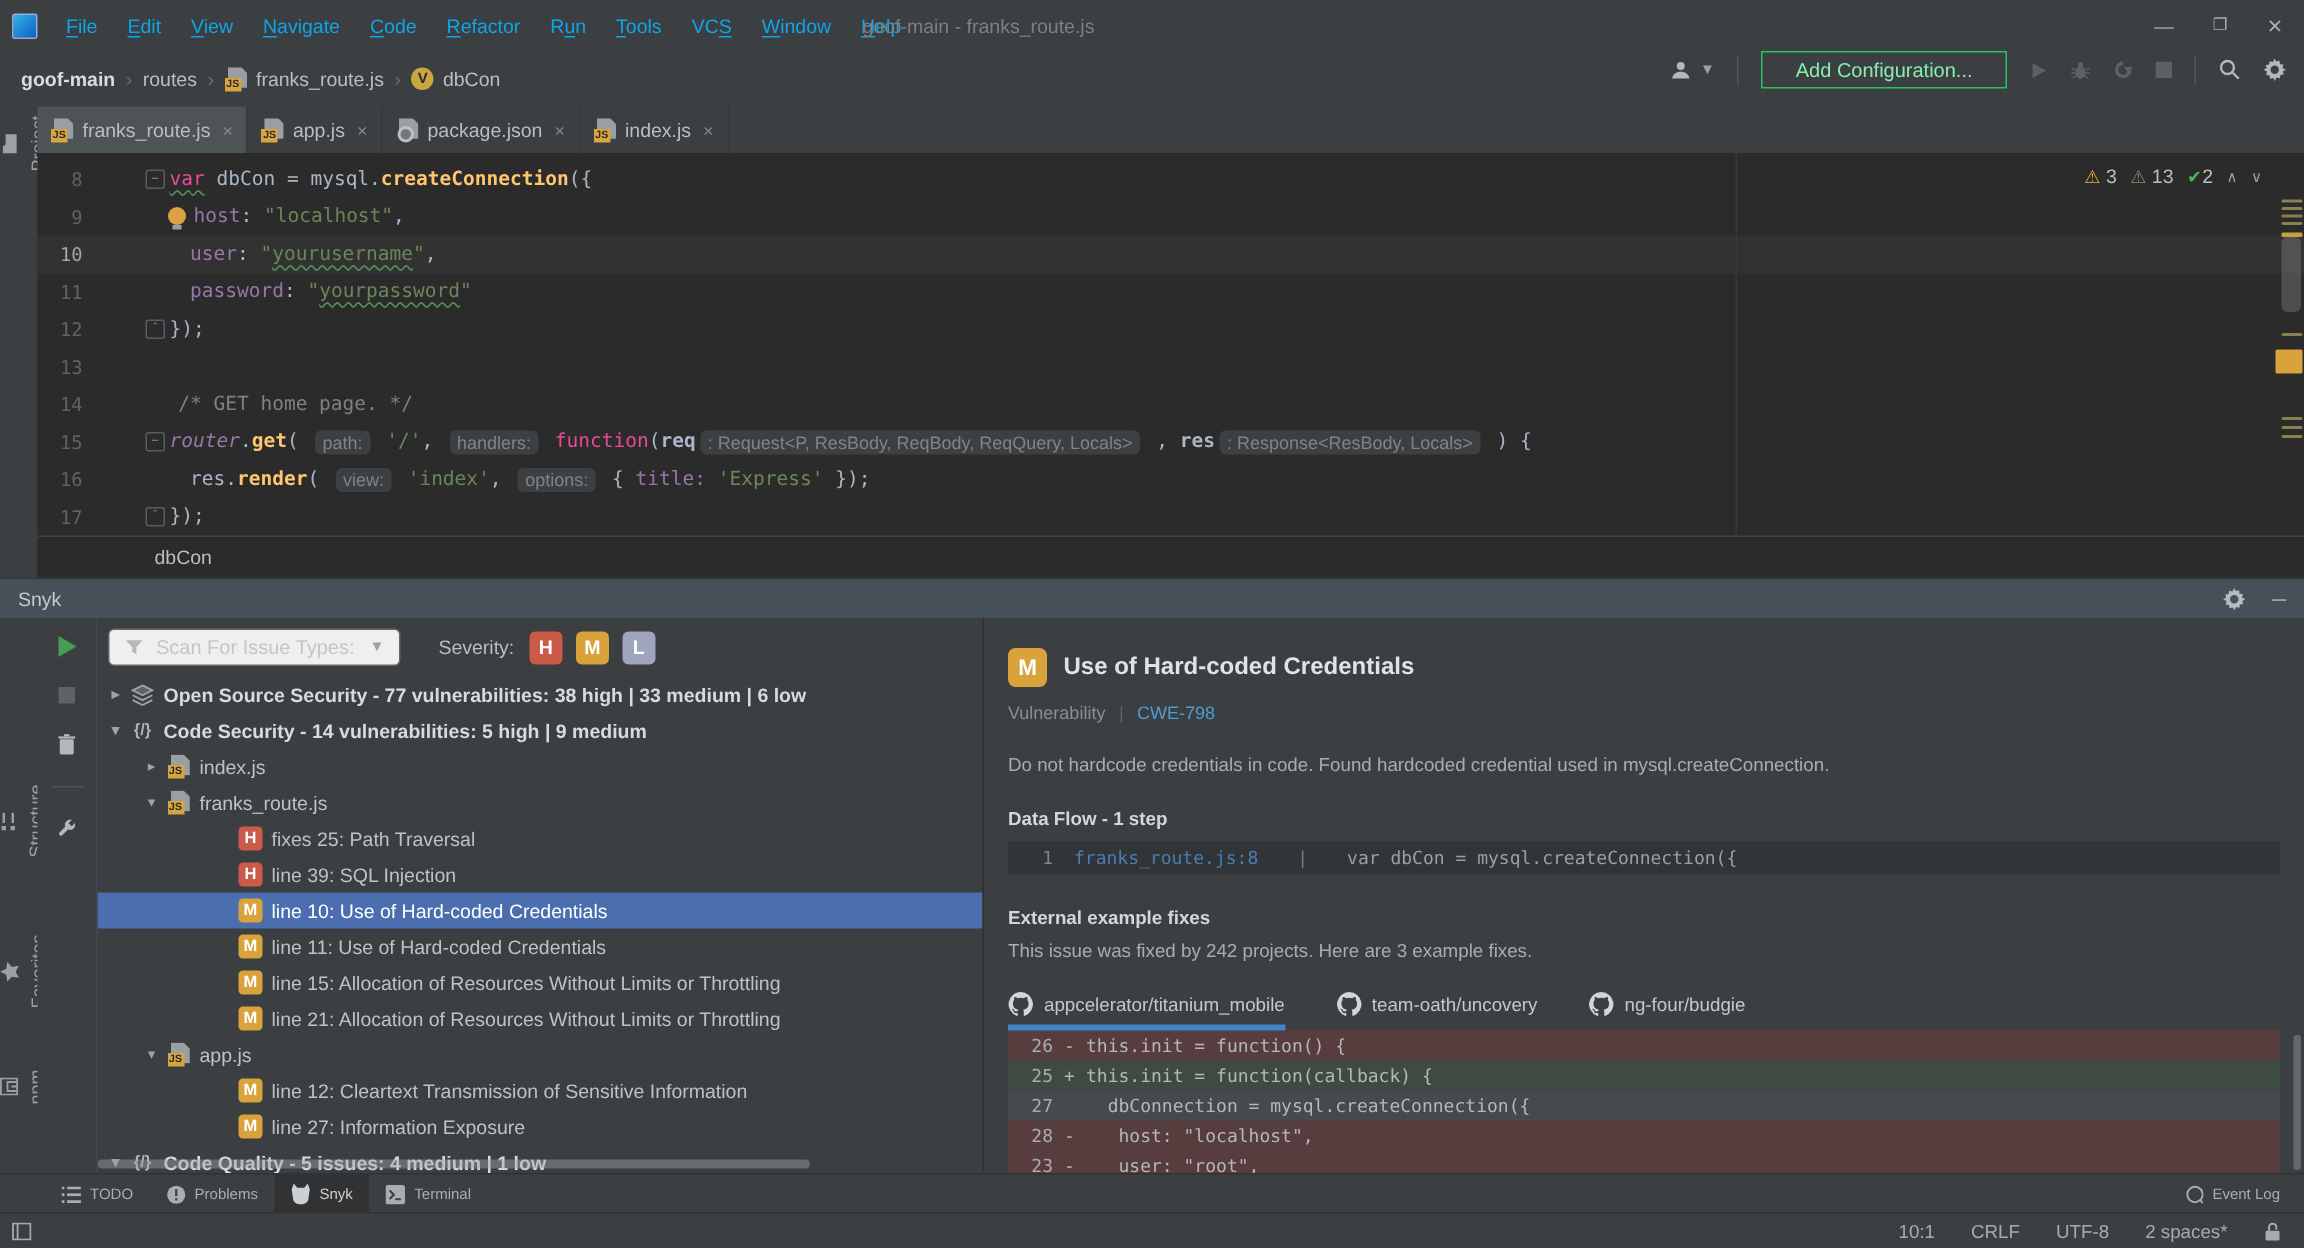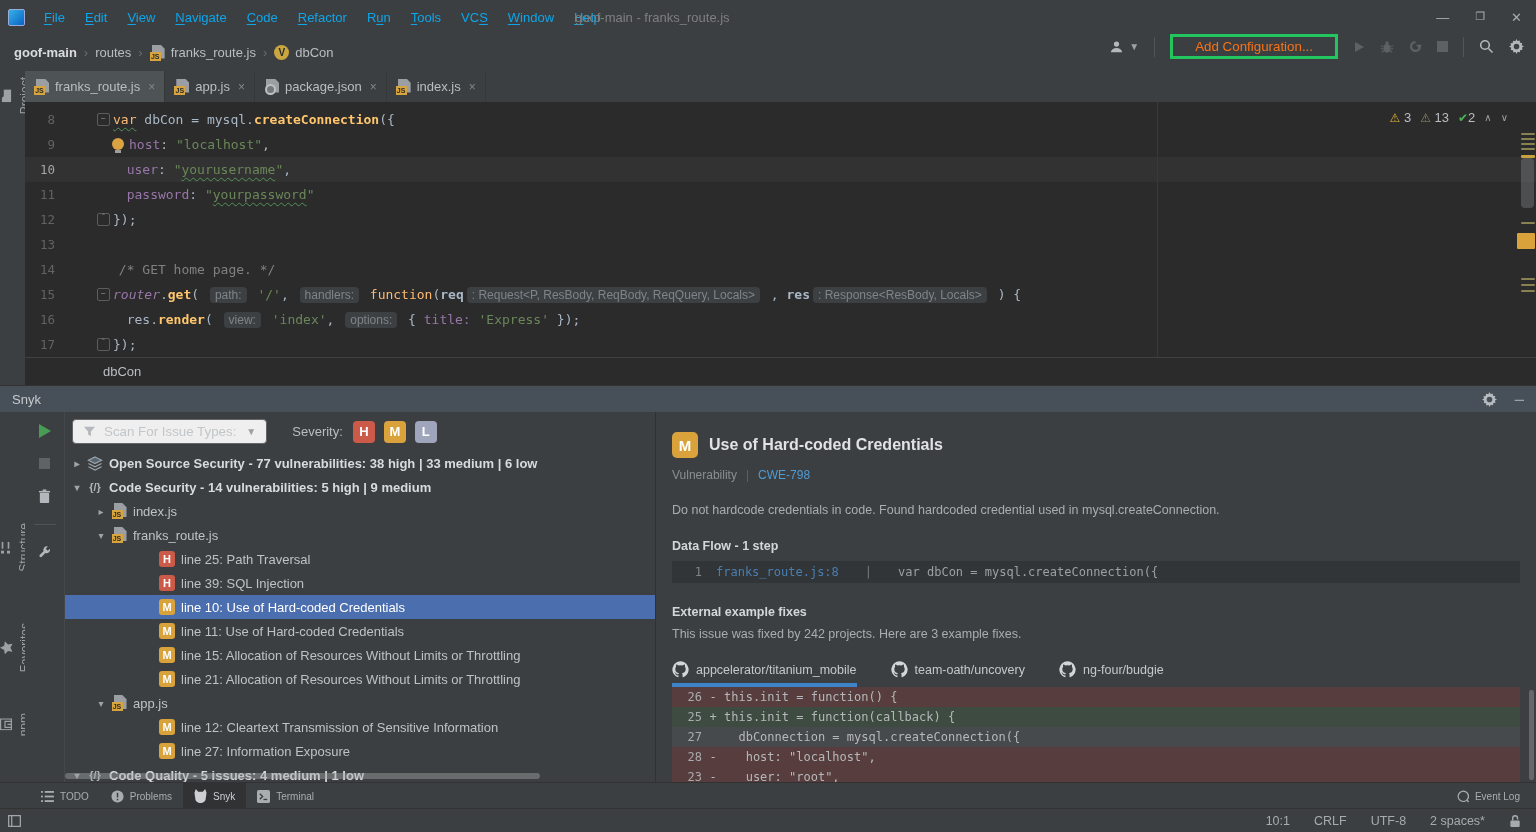--- a/index.html
+++ b/index.html
@@ -18,21 +18,21 @@
 
   
   .navbar{position:absolute;top:34px;left:0;right:0;height:37px;display:flex;border-bottom:1px solid #323232;background:#3C3F41}
   .breadcrumbs{display:flex;align-items:center;margin-left:14px;gap:7px}
   .crumb{display:flex;align-items:center;gap:6px;color:#BBBEC1}
   .crumb.first{font-weight:bold;color:#DADDDF}
   .crumb-sep{color:#6A6D6F}
   .v-icon{width:15px;height:15px;border-radius:50%;background:#C9A63F;color:#2b2b2b;font:bold 10px "Liberation Sans",sans-serif;display:flex;align-items:center;justify-content:center}
   .nav-right{position:absolute;right:12px;display:flex;align-items:center;gap:15px}
   .nav-sep{width:1px;height:20px;background:#515557}
-  .add-config{height:25px;border:3px solid #22c55e;border-radius:0;display:flex;align-items:center;padding:0 22px;color:#f97316;background:transparent}
+  .add-config{height:25px;border:1px solid #22c55e;border-radius:0;display:flex;align-items:center;padding:0 22px;color:#86efac;background:transparent}
   .dim{color:#5D6163}
   .lit{color:#B4B8BC}
   .dd-arrow{font-size:10px;color:#9DA1A4;margin-left:2px}
 
   
   .stripe{position:absolute;top:71px;bottom:50px;left:0;width:25px;border-right:1px solid #323232;background:#3C3F41}
   .stripe-btn{position:absolute;left:0;width:25px;display:flex;flex-direction:column;align-items:center;gap:5px;
               writing-mode:vertical-rl;transform:rotate(180deg);color:#9DA1A5;font-size:12px}
   .stripe-btn .ic{transform:rotate(90deg);margin:2px 0}
 
@@ -46,21 +46,21 @@
   .editor{position:absolute;top:102px;left:25px;right:0;height:255px;background:#2B2B2B;
           font-family:"DejaVu Sans Mono",monospace;font-size:13px;padding-top:5px;box-sizing:border-box}
   .margin-line{position:absolute;left:1132px;top:0;bottom:0;width:1px;background:#393939}
   .code-line{height:25px;display:flex;align-items:center;white-space:pre}
   .code-line.current{background:#323232}
   .ln{width:22px;margin-left:8px;text-align:right;color:#606366;font-size:12.5px;flex:none}
   .code-line.current .ln{color:#A4A6A8}
   .fold{width:11px;height:11px;margin-left:42px;flex:none;font-size:8px;line-height:9px;text-align:center;color:#8A8D8F}
   .fold.box{border:1px solid #5A5D5F;background:#2B2B2B;border-radius:2px}
   .code-text{margin-left:3px;display:flex;align-items:center;white-space:pre}
-  .kw{color:#fdba74}.str{color:#6A8759}.fn{color:#FFC66D;font-weight:bold}.prop{color:#9876AA}
+  .kw{color:#ec4899}.str{color:#6A8759}.fn{color:#FFC66D;font-weight:bold}.prop{color:#9876AA}
   .cmt{color:#808080}.pln{color:#A9B7C6}.b{color:#A9B7C6;font-weight:bold}.i{font-style:italic}
   .wavy{text-decoration:underline wavy #549159 1px;text-underline-offset:3px}
   .chip{background:#3C4043;color:#7F848A;border-radius:4px;padding:1px 5px;margin:0 3px;
         font-family:"Liberation Sans",sans-serif;font-size:12px;white-space:pre}
   .bulb{position:relative;width:12px;height:12px;border-radius:50%;background:#DBA242;margin:0 5px 2px 1px;flex:none}
   .bulb::after{content:"";position:absolute;left:3px;bottom:-3px;width:6px;height:3px;background:#9e9e9e}
   .inspect{position:absolute;top:8px;right:28px;display:flex;align-items:center;gap:9px;
            font-family:"Liberation Sans",sans-serif;font-size:13px;color:#BBBEC1}
   .warn-y{color:#E8B934;font-size:12px}.warn-g{color:#8E8F6B;font-size:12px}.ok-g{color:#4DB25B;font-size:12px}
   .nav-chev{color:#9DA1A4;font-size:10px}
@@ -429,21 +429,21 @@
             <span class="ticon">
               <span class="file-icon js"></span>
             </span>
             <span class="tlabel">franks_route.js</span>
           </div>
           <div class="trow" style="padding-left: 76px;">
             <span class="tchev"></span>
             <span class="ticon">
               <span class="sev s16" style="background: rgb(204, 90, 73);">H</span>
             </span>
-            <span class="tlabel">line 25: Path Traversal</span>
+            <span class="tlabel">fixes 25: Path Traversal</span>
           </div>
           <div class="trow" style="padding-left: 76px;">
             <span class="tchev"></span>
             <span class="ticon">
               <span class="sev s16" style="background: rgb(204, 90, 73);">H</span>
             </span>
             <span class="tlabel">line 39: SQL Injection</span>
           </div>
           <div class="trow sel" style="padding-left: 76px;">
             <span class="tchev"></span>

